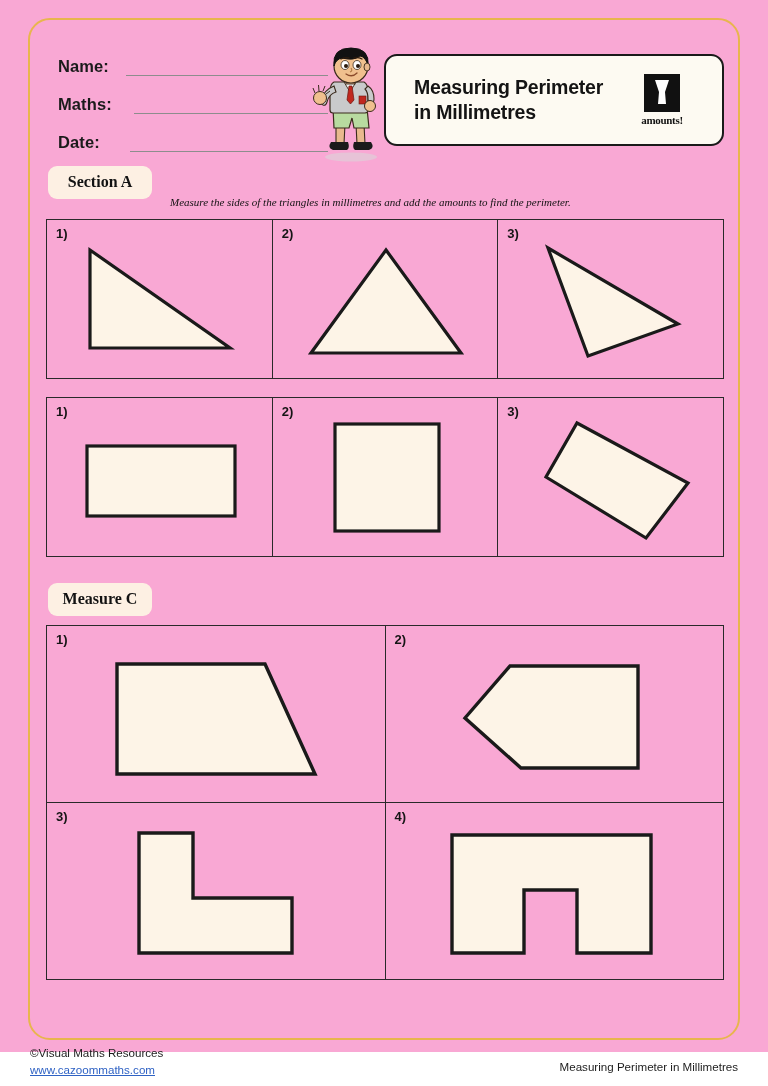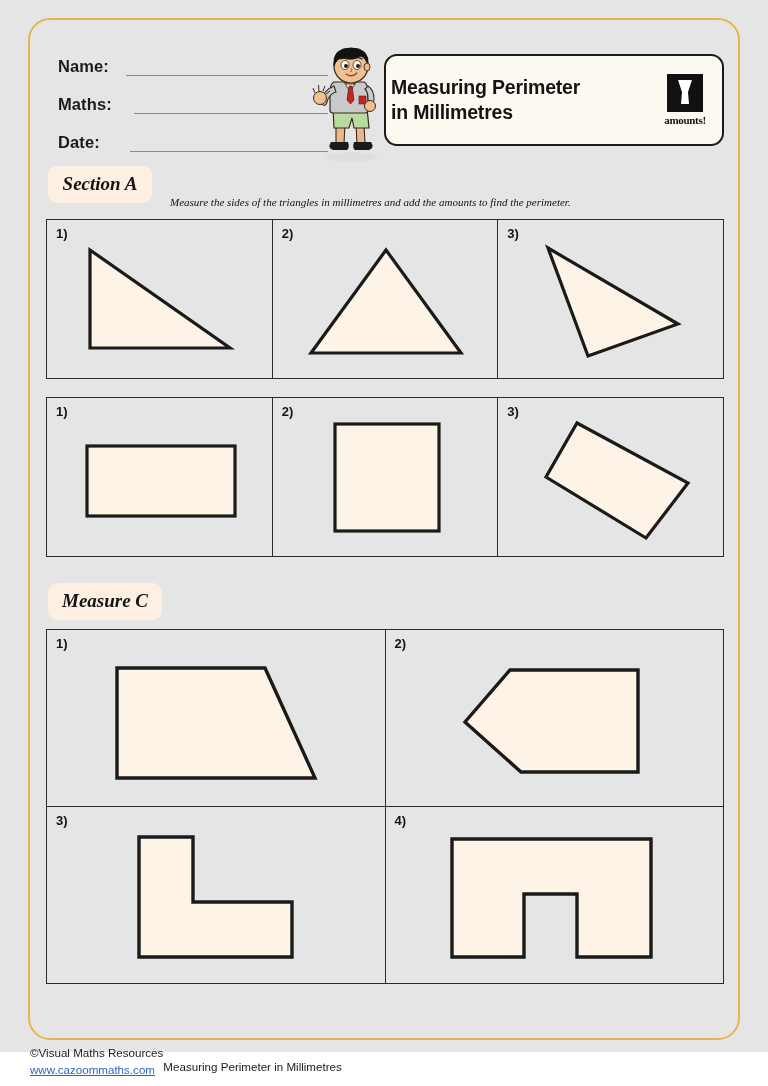--- a/index.html
+++ b/index.html
@@ -5,21 +5,21 @@
   * { box-sizing: border-box; margin: 0; padding: 0; }
   html, body {
     width: 768px; height: 1086px;
     background: #ffffff;
     font-family: "Liberation Sans", sans-serif;
     overflow: hidden;
   }
   .page {
     position: relative;
     width: 768px; height: 1052px;
-    background: #e5e5e5;
+    background: #f9a8d4;
     padding: 0;
   }
   
   .frame {
     position: absolute;
     left: 28px; top: 18px;
     width: 712px; height: 1022px;
     border: 2px solid #e8b54d;
     border-radius: 22px;
     pointer-events: none;
@@ -74,21 +74,21 @@
   
   .title-box {
     position: absolute;
     left: 340px; top: 14px;
     width: 340px; height: 92px;
     background: #fdfaf2;
     border: 2.2px solid #1a1a1a;
     border-radius: 13px;
     display: flex;
     align-items: center;
-    padding: 0 5px;
+    padding: 0 28px;
   }
   .title-text {
     flex: 1;
     font-size: 19.5px;
     font-weight: bold;
     line-height: 1.28;
     color: #141414;
     letter-spacing: -.2px;
   }
   .logo {
@@ -125,23 +125,22 @@
     background: #fdf0e3;
     border-radius: 9px;
     padding: 7px 14px 8px 14px;
     min-width: 104px;
     text-align: center;
     flex-shrink: 0;
     margin-left: 4px;
   }
   .section-pill-label {
     font-family: "Liberation Serif", serif;
-    font-style: italic;
     font-weight: bold;
-    font-size: 19px;
+    font-size: 16px;
     color: #121212;
   }
   .section-instr {
     font-family: "Liberation Serif", serif;
     font-style: italic;
     font-size: 11px;
     line-height: 1.34;
     color: #111;
     margin-left: 18px;
     padding-top: 4px;
@@ -193,20 +192,21 @@
   }
   .cell-c:last-child { border-right: none; }
   .cell-c svg { position: absolute; left: 0; top: 0; }
 
   
   .footer {
     position: absolute;
     left: 30px; top: 1044px;
     width: 708px;
     display: flex;
+    justify-content: space-between;
     align-items: flex-start;
     font-size: 11.6px;
     color: #1c1c1c;
   }
   .footer-left { line-height: 1.5; }
   .footer-link {
     color: #2f62c4;
     text-decoration: underline;
   }
   .footer-right {

